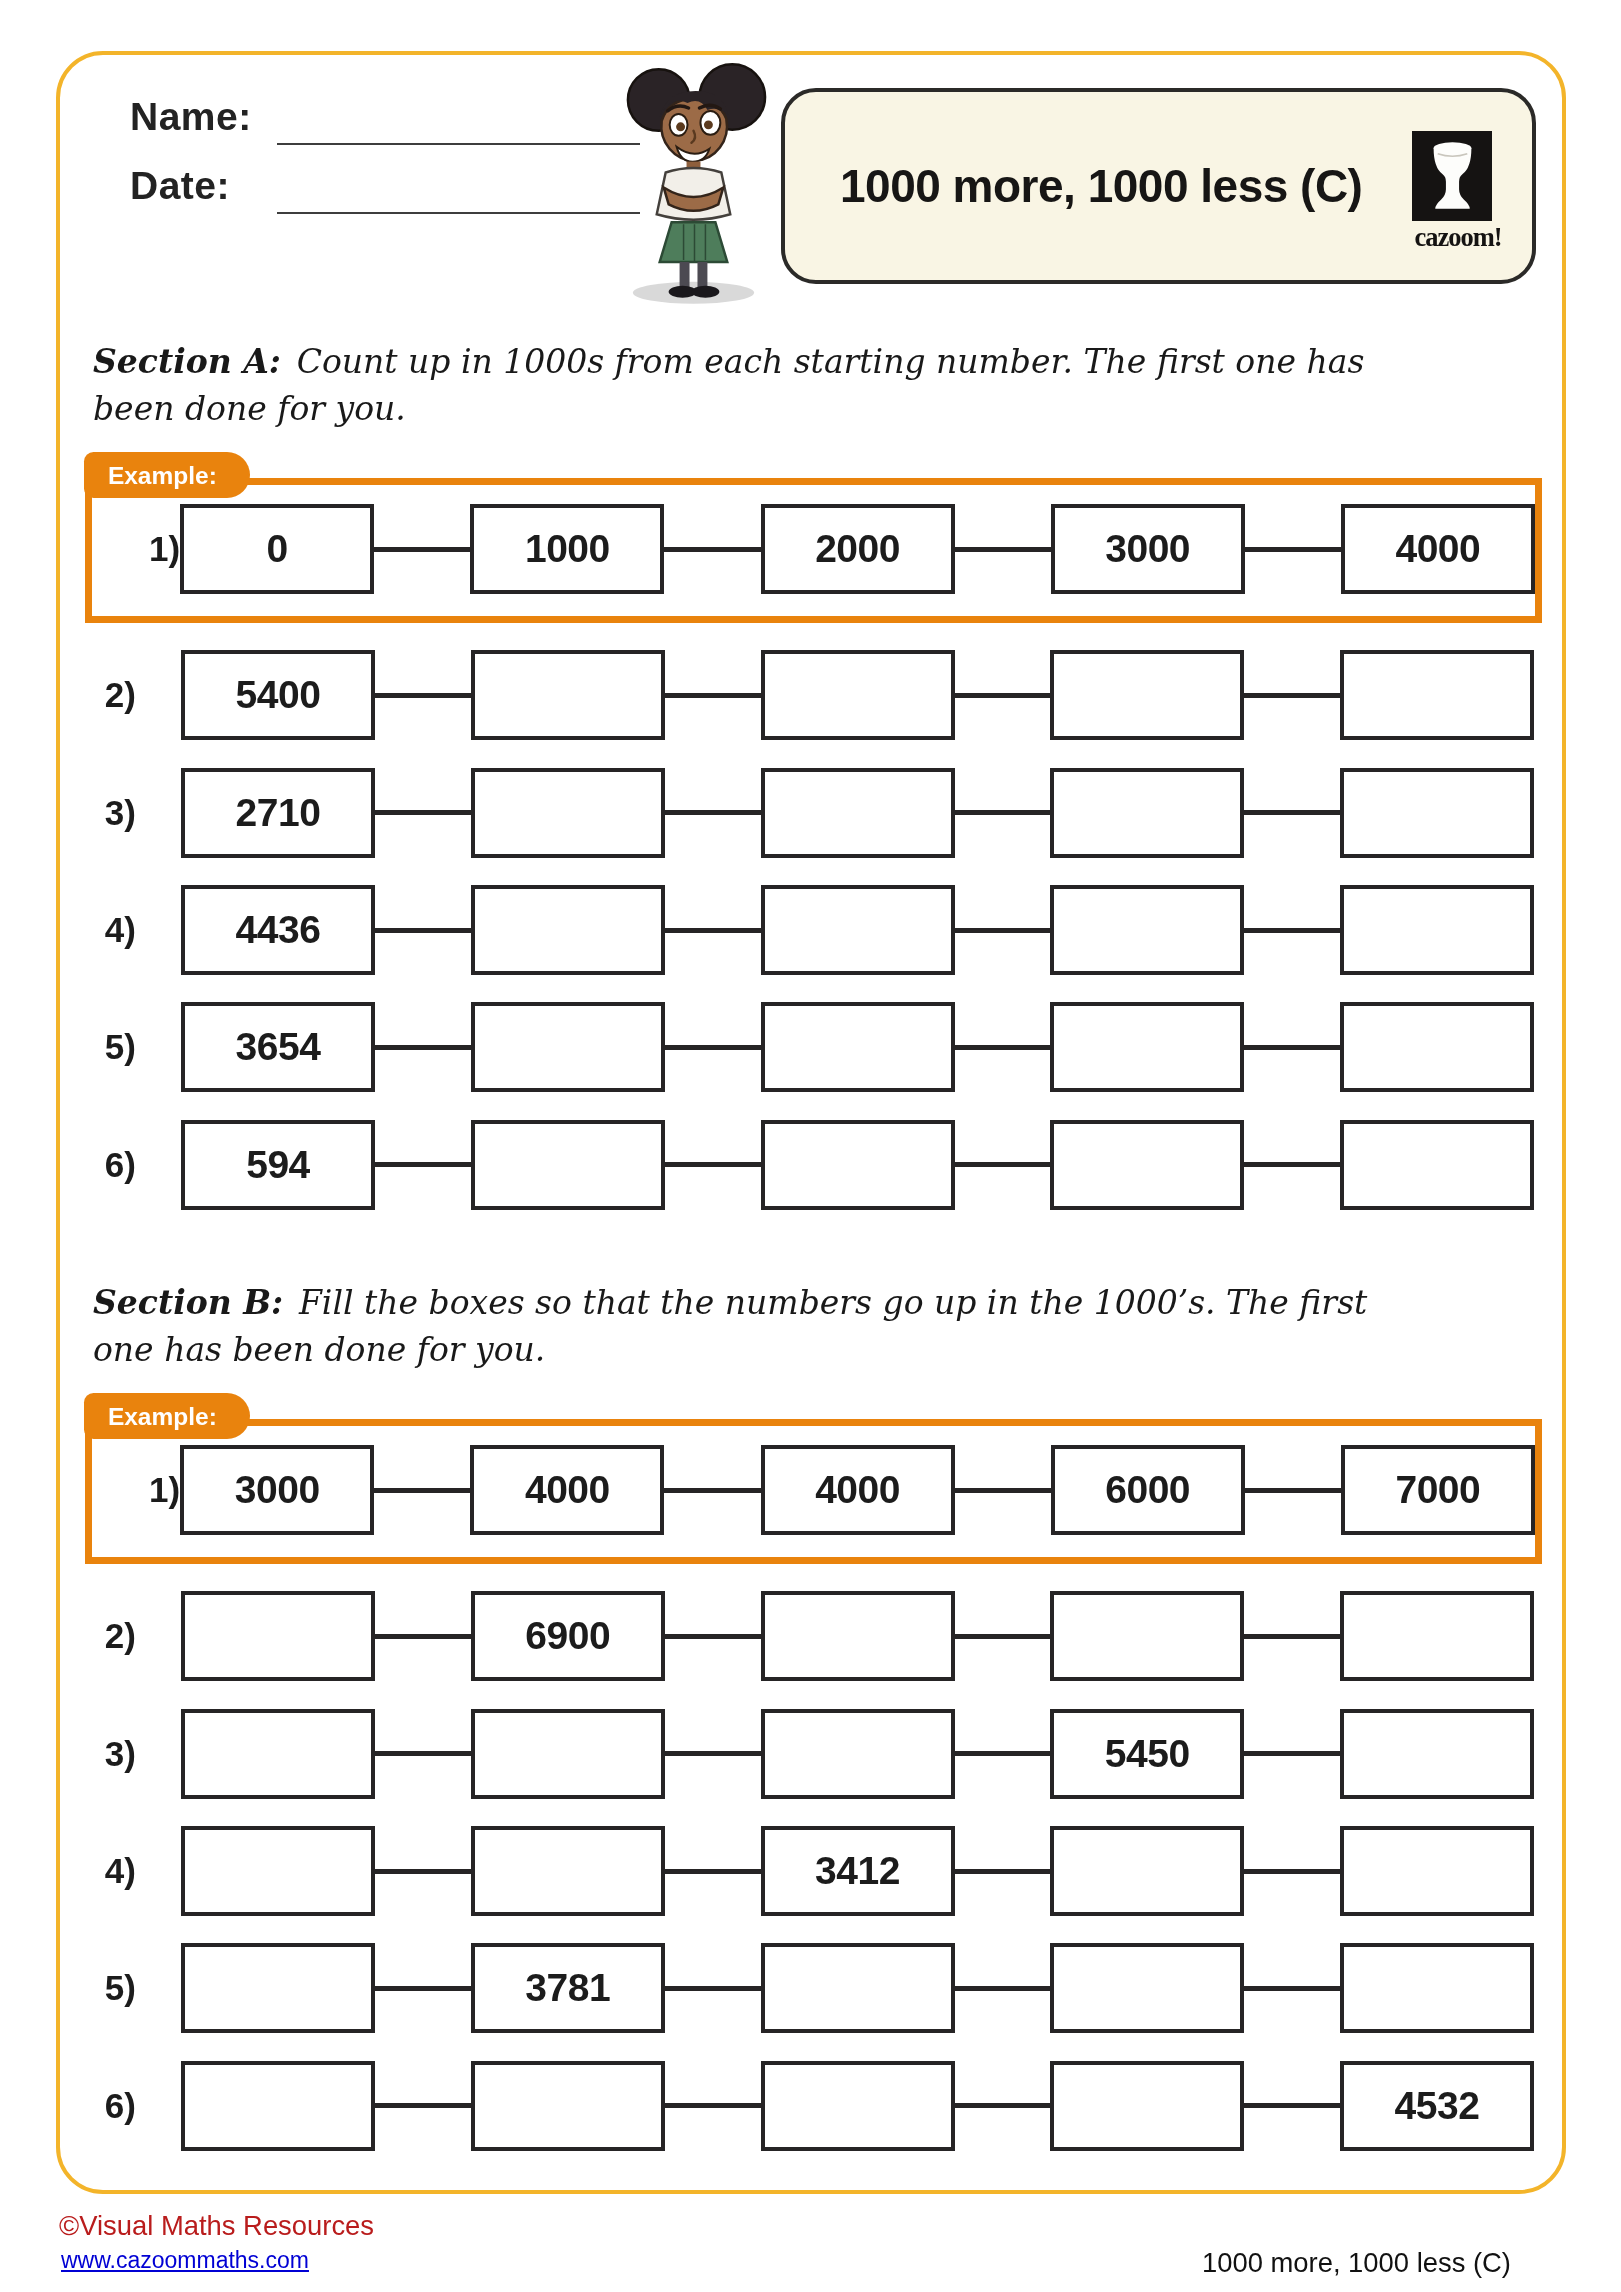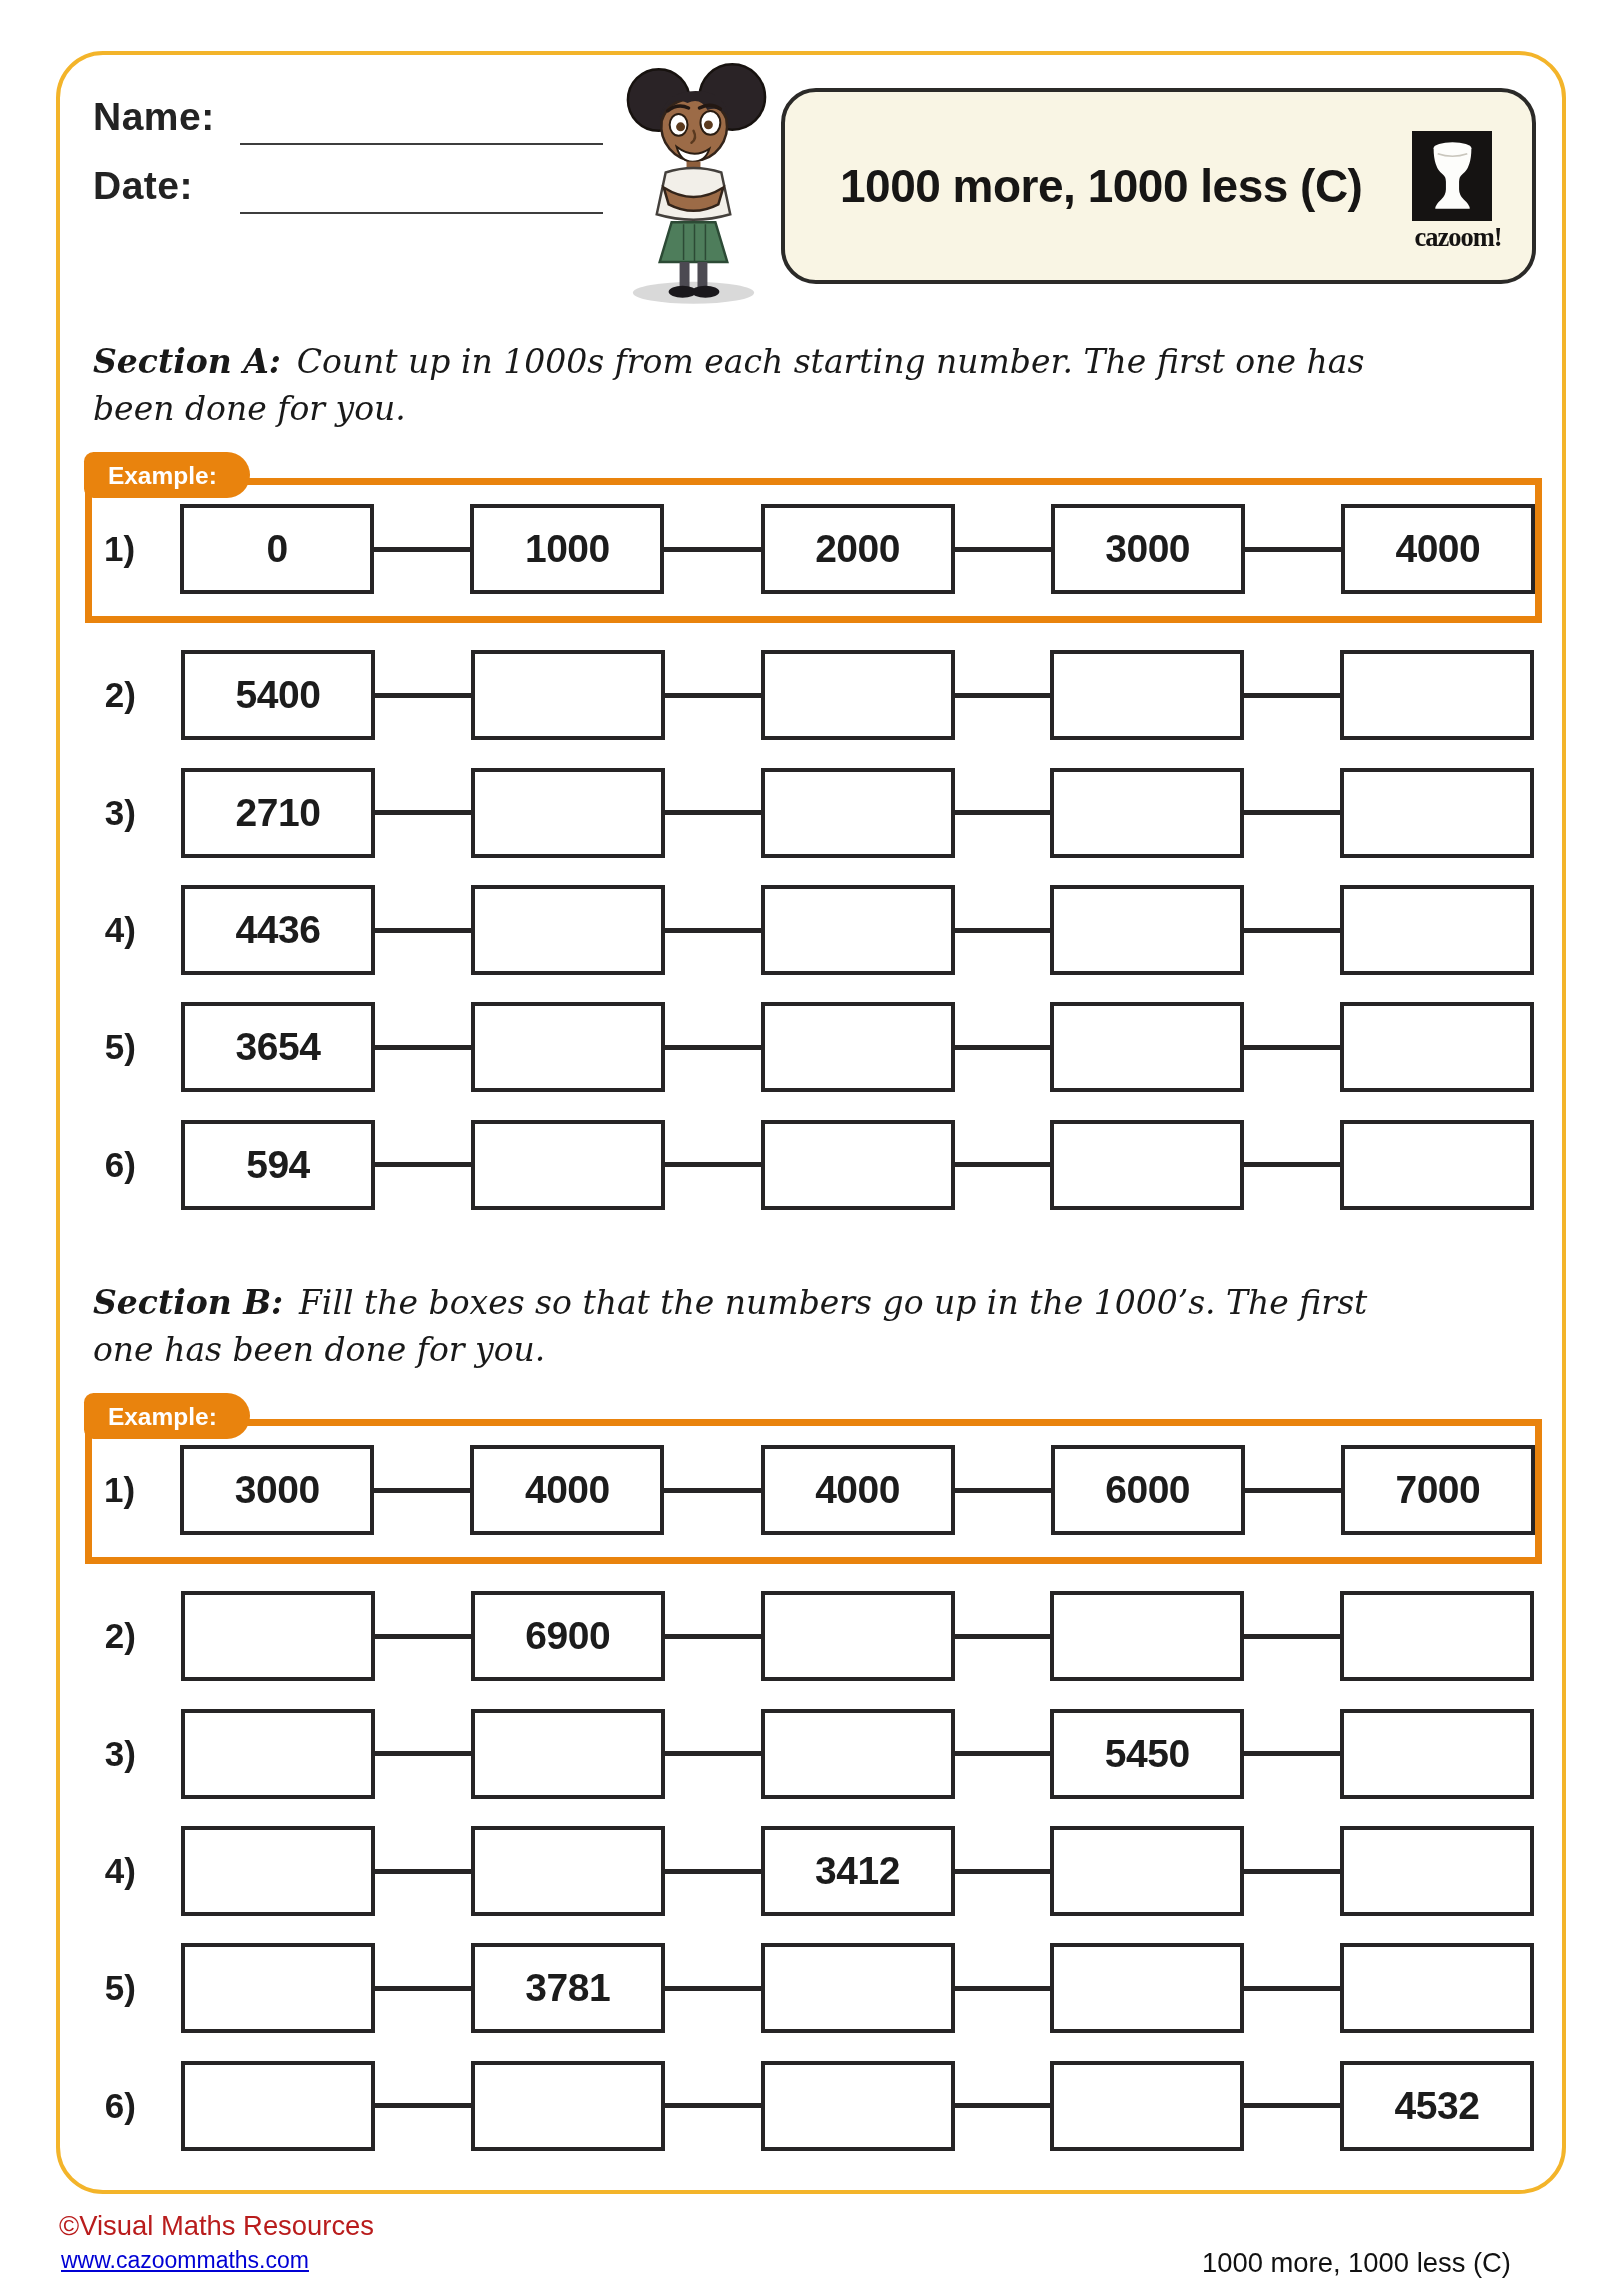--- a/index.html
+++ b/index.html
@@ -15,21 +15,21 @@
     font-family:"Liberation Sans",sans-serif;color:#1c1c1c;
   }
   
   .sheet-border{
     position:absolute;left:56px;top:51px;width:1510px;height:2143px;
     border:4.9px solid var(--gold-border);border-radius:47px;box-sizing:border-box;
     background:#fff;
   }
   
   .hfields{position:absolute;left:93px;top:76px;width:549px;}
-  .hfield{position:relative;height:69px;}
+  .hfield{position:relative;height:69px;margin-left:37px;}
   .hlabel{position:absolute;left:0;bottom:5.9px;font-weight:bold;font-size:39px;color:#232323;letter-spacing:0.5px;}
   .hline{position:absolute;left:147px;bottom:0;width:363px;border-bottom:2.9px solid #3E3E3E;height:0;}
   
   .character{position:absolute;left:614px;top:57px;width:159px;height:249px;}
   
   .titlebox{
     position:absolute;left:781px;top:88px;width:755px;height:196px;box-sizing:border-box;
     background:var(--cream-fill);border:4.9px solid #2B2A28;border-radius:35px;
   }
   .titletext{
@@ -43,21 +43,21 @@
   .worksheet-section{position:absolute;left:93px;width:1441px;}
   #section-a{top:339px;}
   #section-b{top:1280px;}
   .sec-heading{
     margin:0;width:1284px;font-family:"DejaVu Serif","Liberation Serif",serif;
     font-style:italic;font-size:33px;line-height:1.42;color:#191919;
   }
   .sec-name{font-weight:bold;margin-right:15.7px;}
   .example-wrap{
     position:relative;border:7.8px solid var(--orange-accent);
-    margin:45px -7.8px 0 -7.8px;padding:19.6px 0 21.6px 0;
+    margin:45px -7.8px 0 -7.8px;padding:19.6px 0 21.6px 0;text-align:right;
   }
   .example-tab{
     position:absolute;left:-7.8px;top:-33px;background:var(--orange-accent);color:#fff;
     font-size:24.5px;font-weight:bold;padding:9.8px 33px 8.8px 23.5px;
     border-radius:9.8px 23.5px 23.5px 9.8px;
   }
   .nrow{display:flex;align-items:center;margin-top:27.4px;}
   .example-wrap .nrow{margin-top:0;}
   .row-num{width:88px;padding-left:11.8px;box-sizing:border-box;font-size:35px;font-weight:bold;color:#1C1C1C;}
   .boxes{display:flex;align-items:center;flex:1;}

